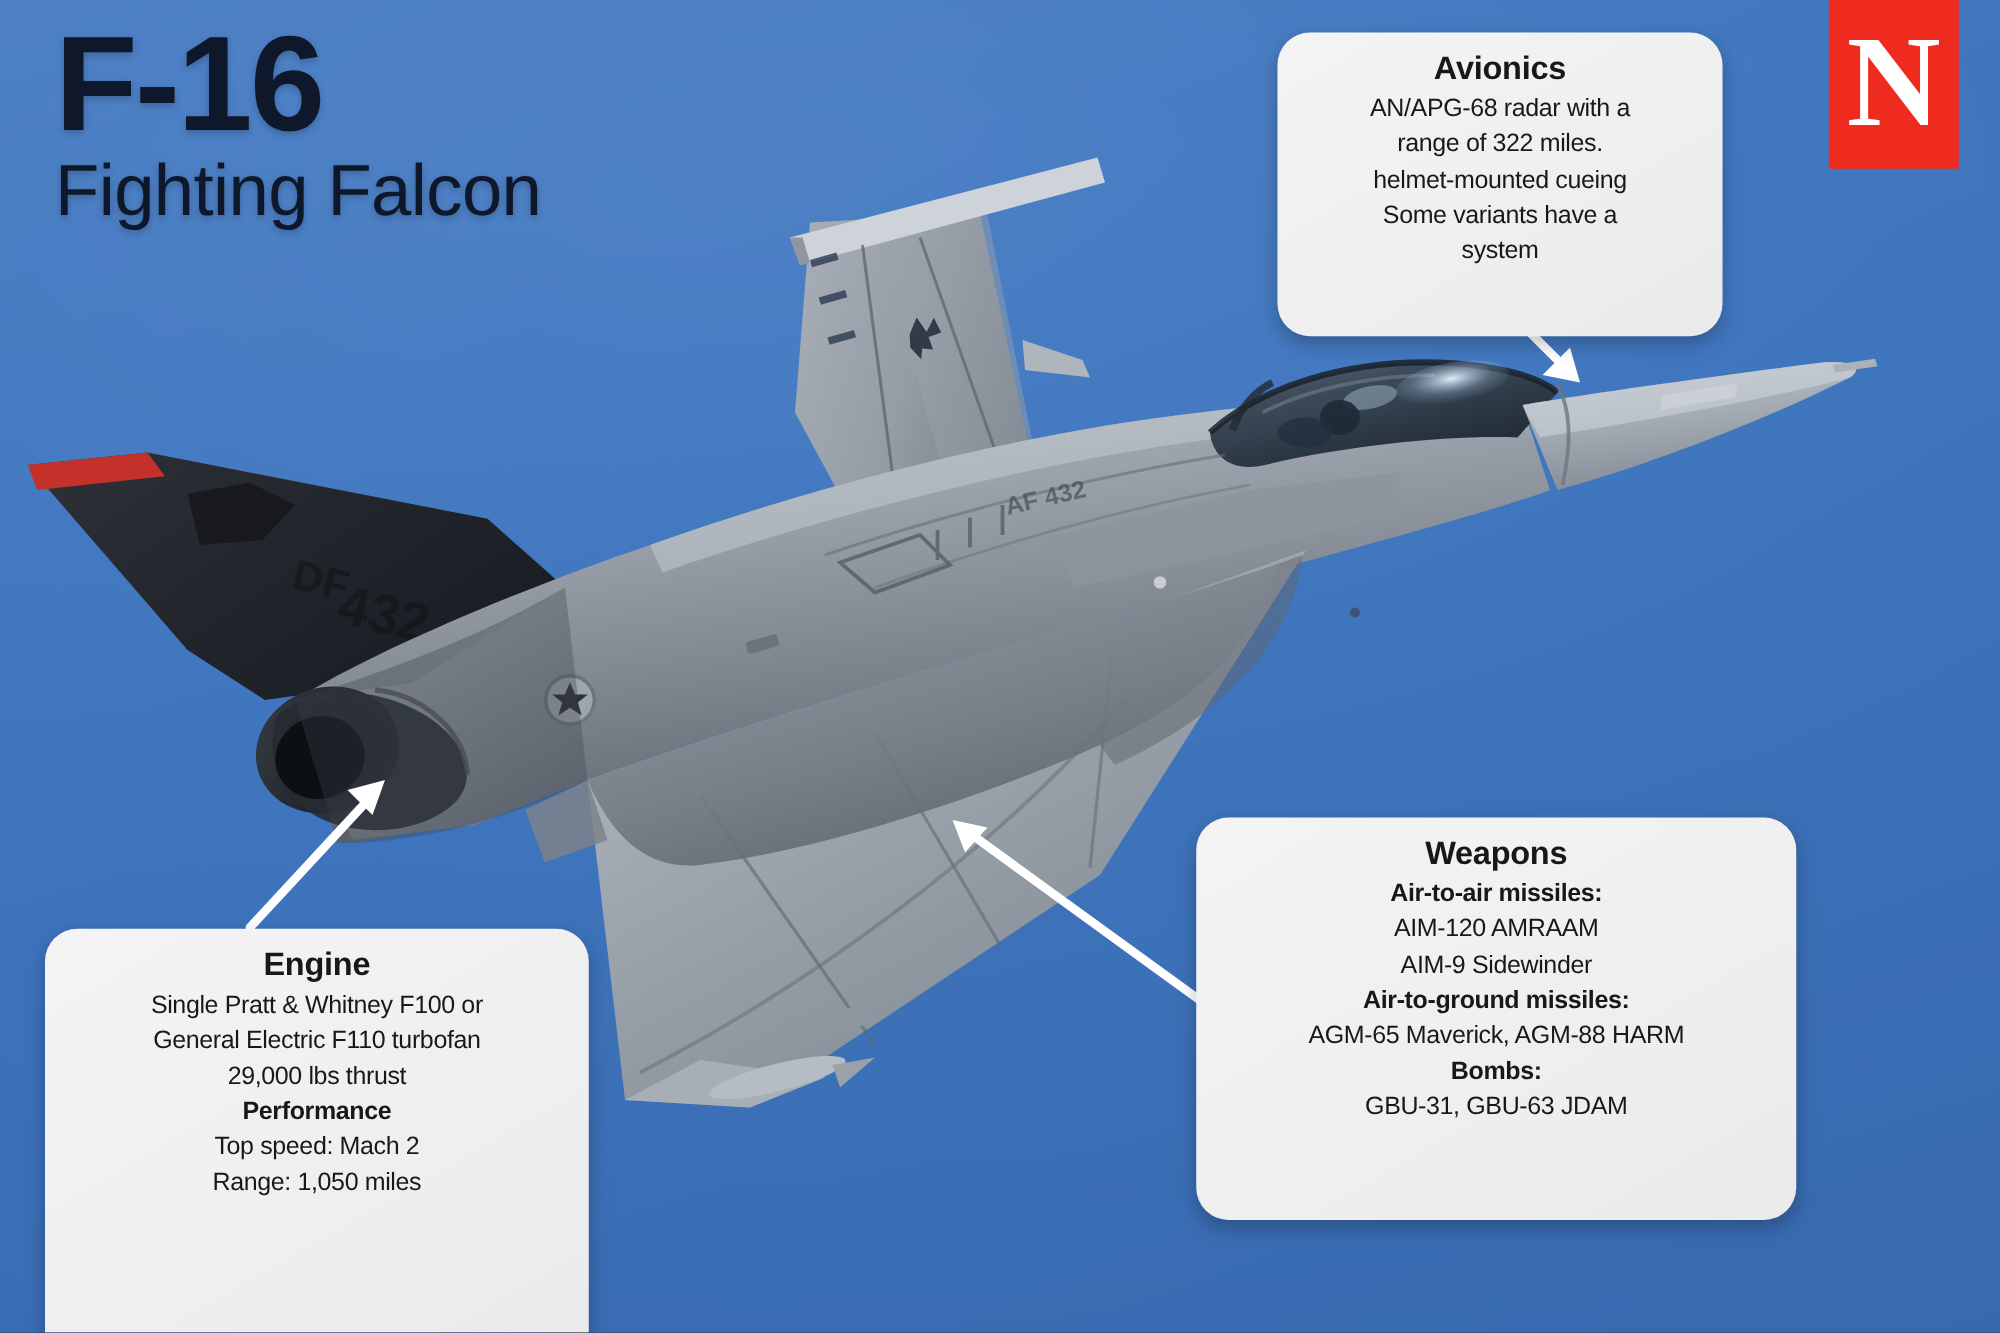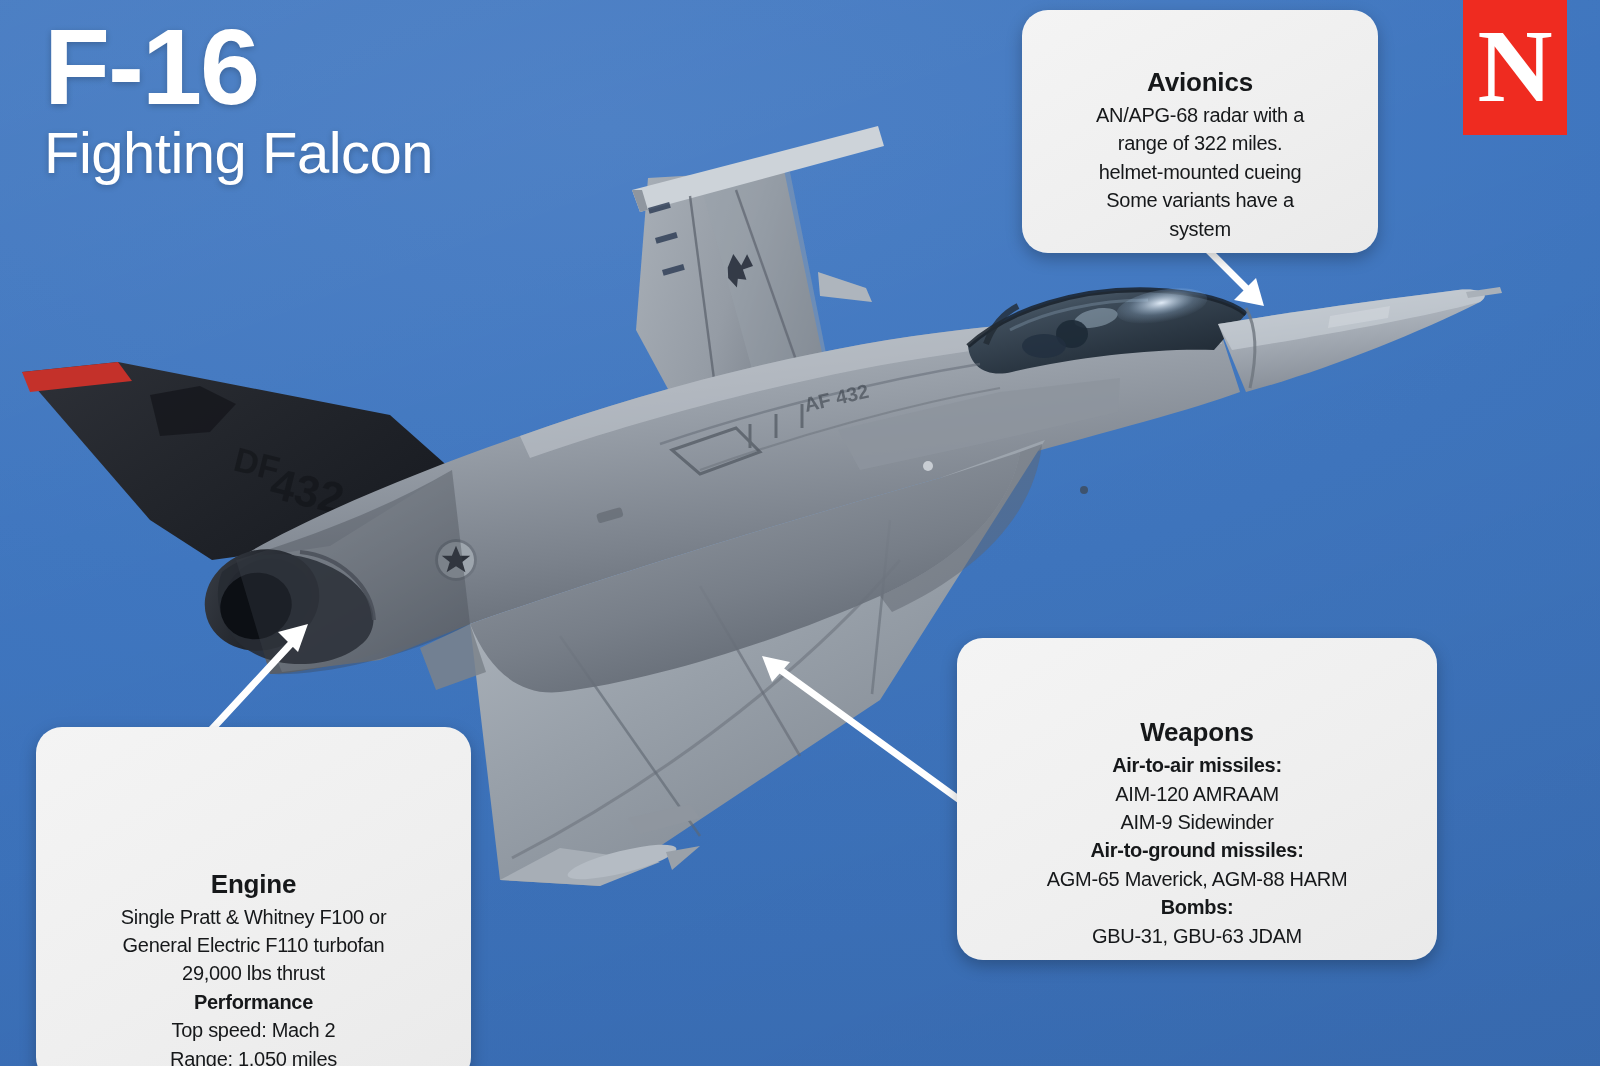--- a/index.html
+++ b/index.html
@@ -36,21 +36,21 @@
     position: absolute;
     inset: 0;
   }
   .jet-layer svg { display:block; width:1600px; height:1066px; }
 
   
   .headline {
     position: absolute;
     left: 44px;
     top: 14px;
-    color: #ffffff;
+    color: #0f172a;
     text-shadow: 0 2px 6px rgba(0,0,0,0.22);
     user-select: none;
   }
   .headline .h-main {
     font-size: 108px;
     font-weight: 700;
     line-height: 0.98;
     letter-spacing: -2px;
     display: block;
   }
@@ -89,21 +89,22 @@
     position: absolute;
     background: linear-gradient(150deg, #f4f4f4 0%, #efefef 55%, #eaeaea 100%);
     border-radius: 26px;
     box-shadow: 0 6px 16px rgba(0,0,0,0.25);
     color: #16181a;
     text-align: center;
     box-sizing: border-box;
     padding: 10px 16px;
     display: flex;
     flex-direction: column;
-    justify-content: flex-end;
+    justify-content: flex-start;
+    margin-top: 16px;
   }
   .card .ttl {
     font-weight: 700;
     font-size: 26px;
     line-height: 1.42;
     letter-spacing: -0.2px;
   }
   .card .ln {
     font-weight: 400;
     font-size: 20px;

